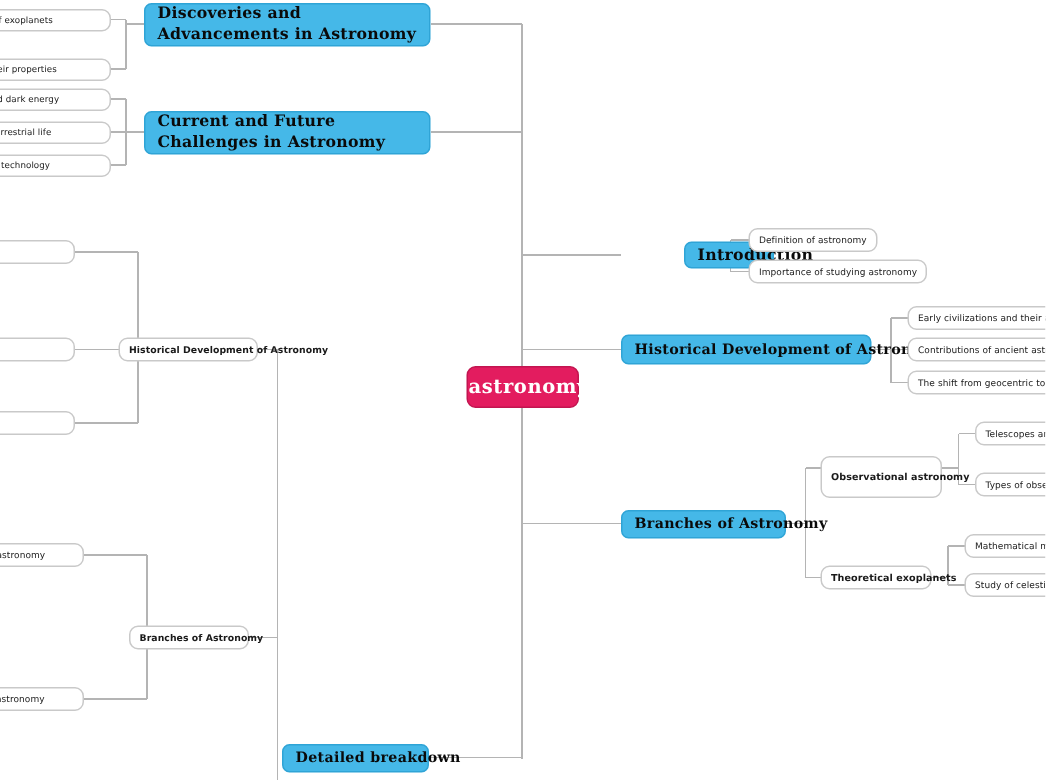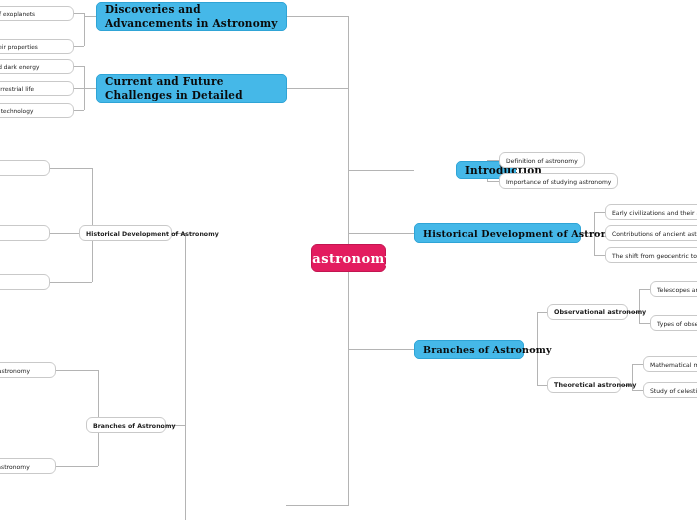--- a/index.html
+++ b/index.html
@@ -181,21 +181,21 @@
   </div>
 
   <div class="node plain leaf-sm" style="left:-38px; top:6px; width:112px; height:15px;">
     <span>iscovery of exoplanets</span>
   </div>
   <div class="node plain leaf-sm" style="left:-38px; top:39px; width:112px; height:15px;">
     <span>ies and their properties</span>
   </div>
 
   <div class="node topic wrap" style="left:96px; top:74px; width:191px; height:29px;">
-    <span>Current and Future Challenges in Detailed</span>
+    <span>Current and Future Challenges in Astronomy</span>
   </div>
 
   <div class="node plain leaf-sm" style="left:-38px; top:59px; width:112px; height:15px;">
     <span>matter and dark energy</span>
   </div>
   <div class="node plain leaf-sm" style="left:-38px; top:81px; width:112px; height:15px;">
     <span>for extraterrestrial life</span>
   </div>
   <div class="node plain leaf-sm" style="left:-38px; top:103px; width:112px; height:15px;">
     <span>xploration technology</span>
@@ -223,40 +223,43 @@
     <span>Contributions of ancient astr</span>
   </div>
   <div class="node plain lvl3" style="left:605px; top:247px; width:104px; height:16px;">
     <span>The shift from geocentric to h</span>
   </div>
 
   <div class="node topic small" style="left:414px; top:340px; width:110px; height:19px;">
     <span>Branches of Astronomy</span>
   </div>
 
-  <div class="node plain lvl2" style="left:547px; top:304px; width:81px; height:16px;">
+  <div class="node plain lvl2" style="left:547px; top:304px; width:81px; height:28px;">
     <span>Observational astronomy</span>
   </div>
   <div class="node plain lvl3" style="left:650px; top:281px; width:62px; height:16px;">
     <span>Telescopes an</span>
   </div>
   <div class="node plain lvl3" style="left:650px; top:315px; width:62px; height:16px;">
     <span>Types of obse</span>
   </div>
 
   <div class="node plain lvl2" style="left:547px; top:377px; width:74px; height:16px;">
-    <span>Theoretical astronomy</span>
+    <span>Theoretical exoplanets</span>
   </div>
   <div class="node plain lvl3" style="left:643px; top:356px; width:66px; height:16px;">
     <span>Mathematical m</span>
   </div>
   <div class="node plain lvl3" style="left:643px; top:382px; width:66px; height:16px;">
     <span>Study of celestial</span>
   </div>
 
+  <div class="node topic small" style="left:188px; top:496px; width:98px; height:19px;">
+    <span>Detailed breakdown</span>
+  </div>
 
   <div class="node plain branchlbl" style="left:79px; top:225px; width:93px; height:16px;">
     <span>Historical Development of Astronomy</span>
   </div>
 
   <div class="node plain lvl3" style="left:-34px; top:160px; width:84px; height:16px;">
     
   </div>
   <div class="node plain lvl3" style="left:-34px; top:225px; width:84px; height:16px;">
     

